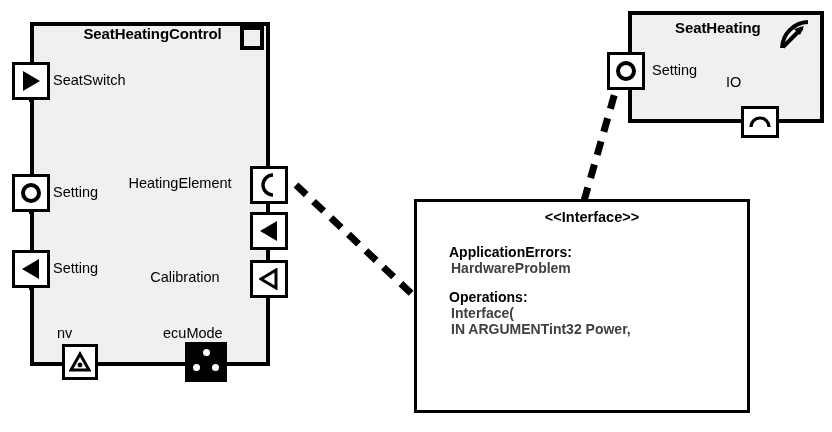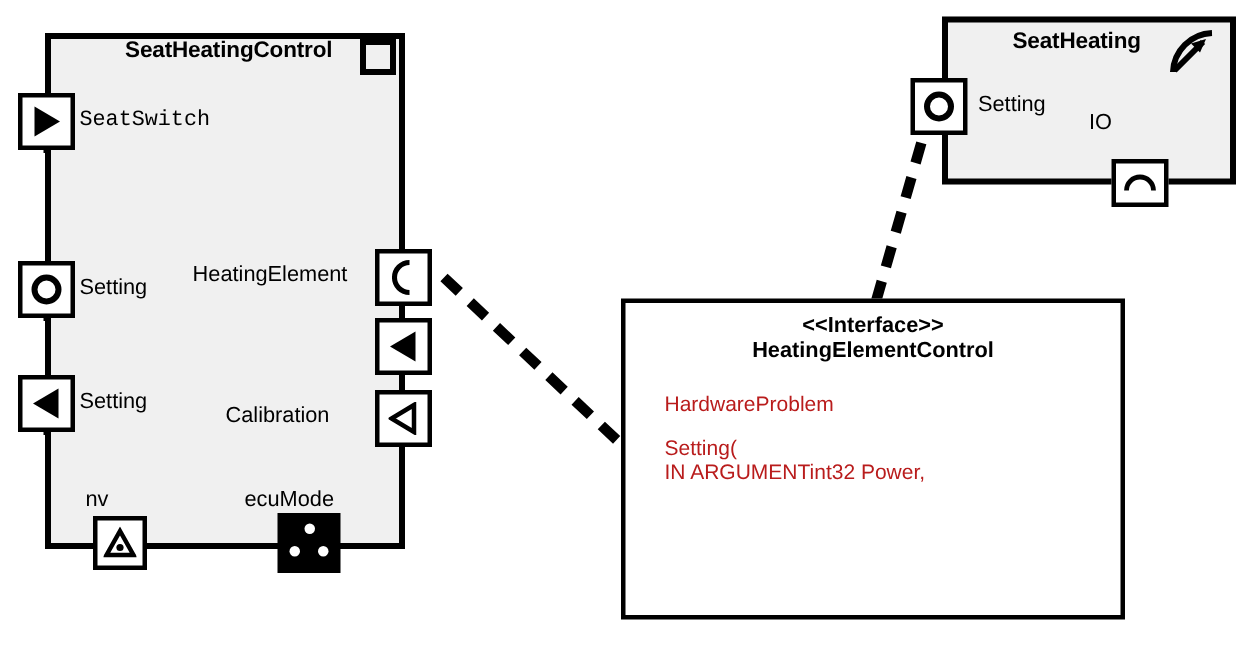--- a/index.html
+++ b/index.html
@@ -16,20 +16,21 @@
     position:absolute;
     background:#f0f0f0;
     border:4px solid #000;
     box-sizing:border-box;
   }
   .iface-box{
     position:absolute;
     background:#ffffff;
     border:3px solid #000;
     box-sizing:border-box;
+    padding-left:20px;
   }
 
   
   .comp-title{
     position:absolute;
     font-weight:bold;
     font-size:15px;
     color:#000;
     white-space:nowrap;
     letter-spacing:-0.1px;
@@ -42,24 +43,24 @@
     color:#000;
     margin-top:7px;
   }
   .iface-section{
     font-weight:bold;
     font-size:14px;
     color:#000;
     margin-left:12px;
   }
   .iface-line{
-    font-weight:normal;
+    font-weight:bold;
     font-size:14px;
-    color:#b91c1c;
-    margin-left:26px;
+    color:#404040;
+    margin-left:14px;
     white-space:nowrap;
   }
   .iface-gap{height:13px;}
 
   
   .port-label{
     position:absolute;
     font-size:14.5px;
     color:#000;
     white-space:nowrap;
@@ -121,21 +122,21 @@
   <div class="comp-title" style="left:70px;top:25px;width:165px;text-align:center;">SeatHeatingControl</div>
 
   <div class="comp-icon-sq" style="left:240px;top:26px;width:24px;height:24px;"></div>
 
   <div class="stub" style="left:29px;top:80px;width:4px;height:22px;"></div>
   <div class="port" style="left:12px;top:62px;width:38px;height:38px;">
     <svg width="20" height="22" viewBox="0 0 20 22">
       <polygon points="2,1 19,11 2,21" fill="#000"></polygon>
     </svg>
   </div>
-  <div class="port-label right-of" style="left:53px;top:72px;font-family:Liberation Mono, monospace;">SeatSwitch</div>
+  <div class="port-label right-of" style="left:53px;top:72px;">SeatSwitch</div>
 
   <div class="stub" style="left:29px;top:192px;width:4px;height:22px;"></div>
   <div class="port" style="left:12px;top:174px;width:38px;height:38px;">
     <svg width="22" height="22" viewBox="0 0 22 22">
       <circle cx="11" cy="11" r="8" fill="none" stroke="#000" stroke-width="4"></circle>
     </svg>
   </div>
   <div class="port-label right-of" style="left:53px;top:184px;">Setting</div>
 
   <div class="stub" style="left:29px;top:268px;width:4px;height:22px;"></div>
@@ -207,25 +208,26 @@
 
   <div class="port-label above" style="left:726px;top:74px;width:40px;">IO</div>
   <div class="port" style="left:741px;top:106px;width:38px;height:32px;">
     <svg width="24" height="16" viewBox="0 0 24 16">
       <path d="M3 13 A 9 9 0 0 1 21 13" fill="none" stroke="#000" stroke-width="3.2"></path>
     </svg>
   </div>
 
   <div class="iface-box" style="left:414px;top:199px;width:336px;height:214px;">
     <div class="iface-title">&lt;&lt;Interface&gt;&gt;</div>
-    <div class="iface-title" style="margin-top:0;">HeatingElementControl</div>
 
     <div class="iface-gap" style="height:18px;"></div>
 
+    <div class="iface-section">ApplicationErrors:</div>
     <div class="iface-line">HardwareProblem</div>
 
     <div class="iface-gap"></div>
 
-    <div class="iface-line">Setting(</div>
+    <div class="iface-section">Operations:</div>
+    <div class="iface-line">Interface(</div>
     <div class="iface-line">IN ARGUMENTint32 Power,</div>
   </div>
 
 </div>
 
 </body></html>

